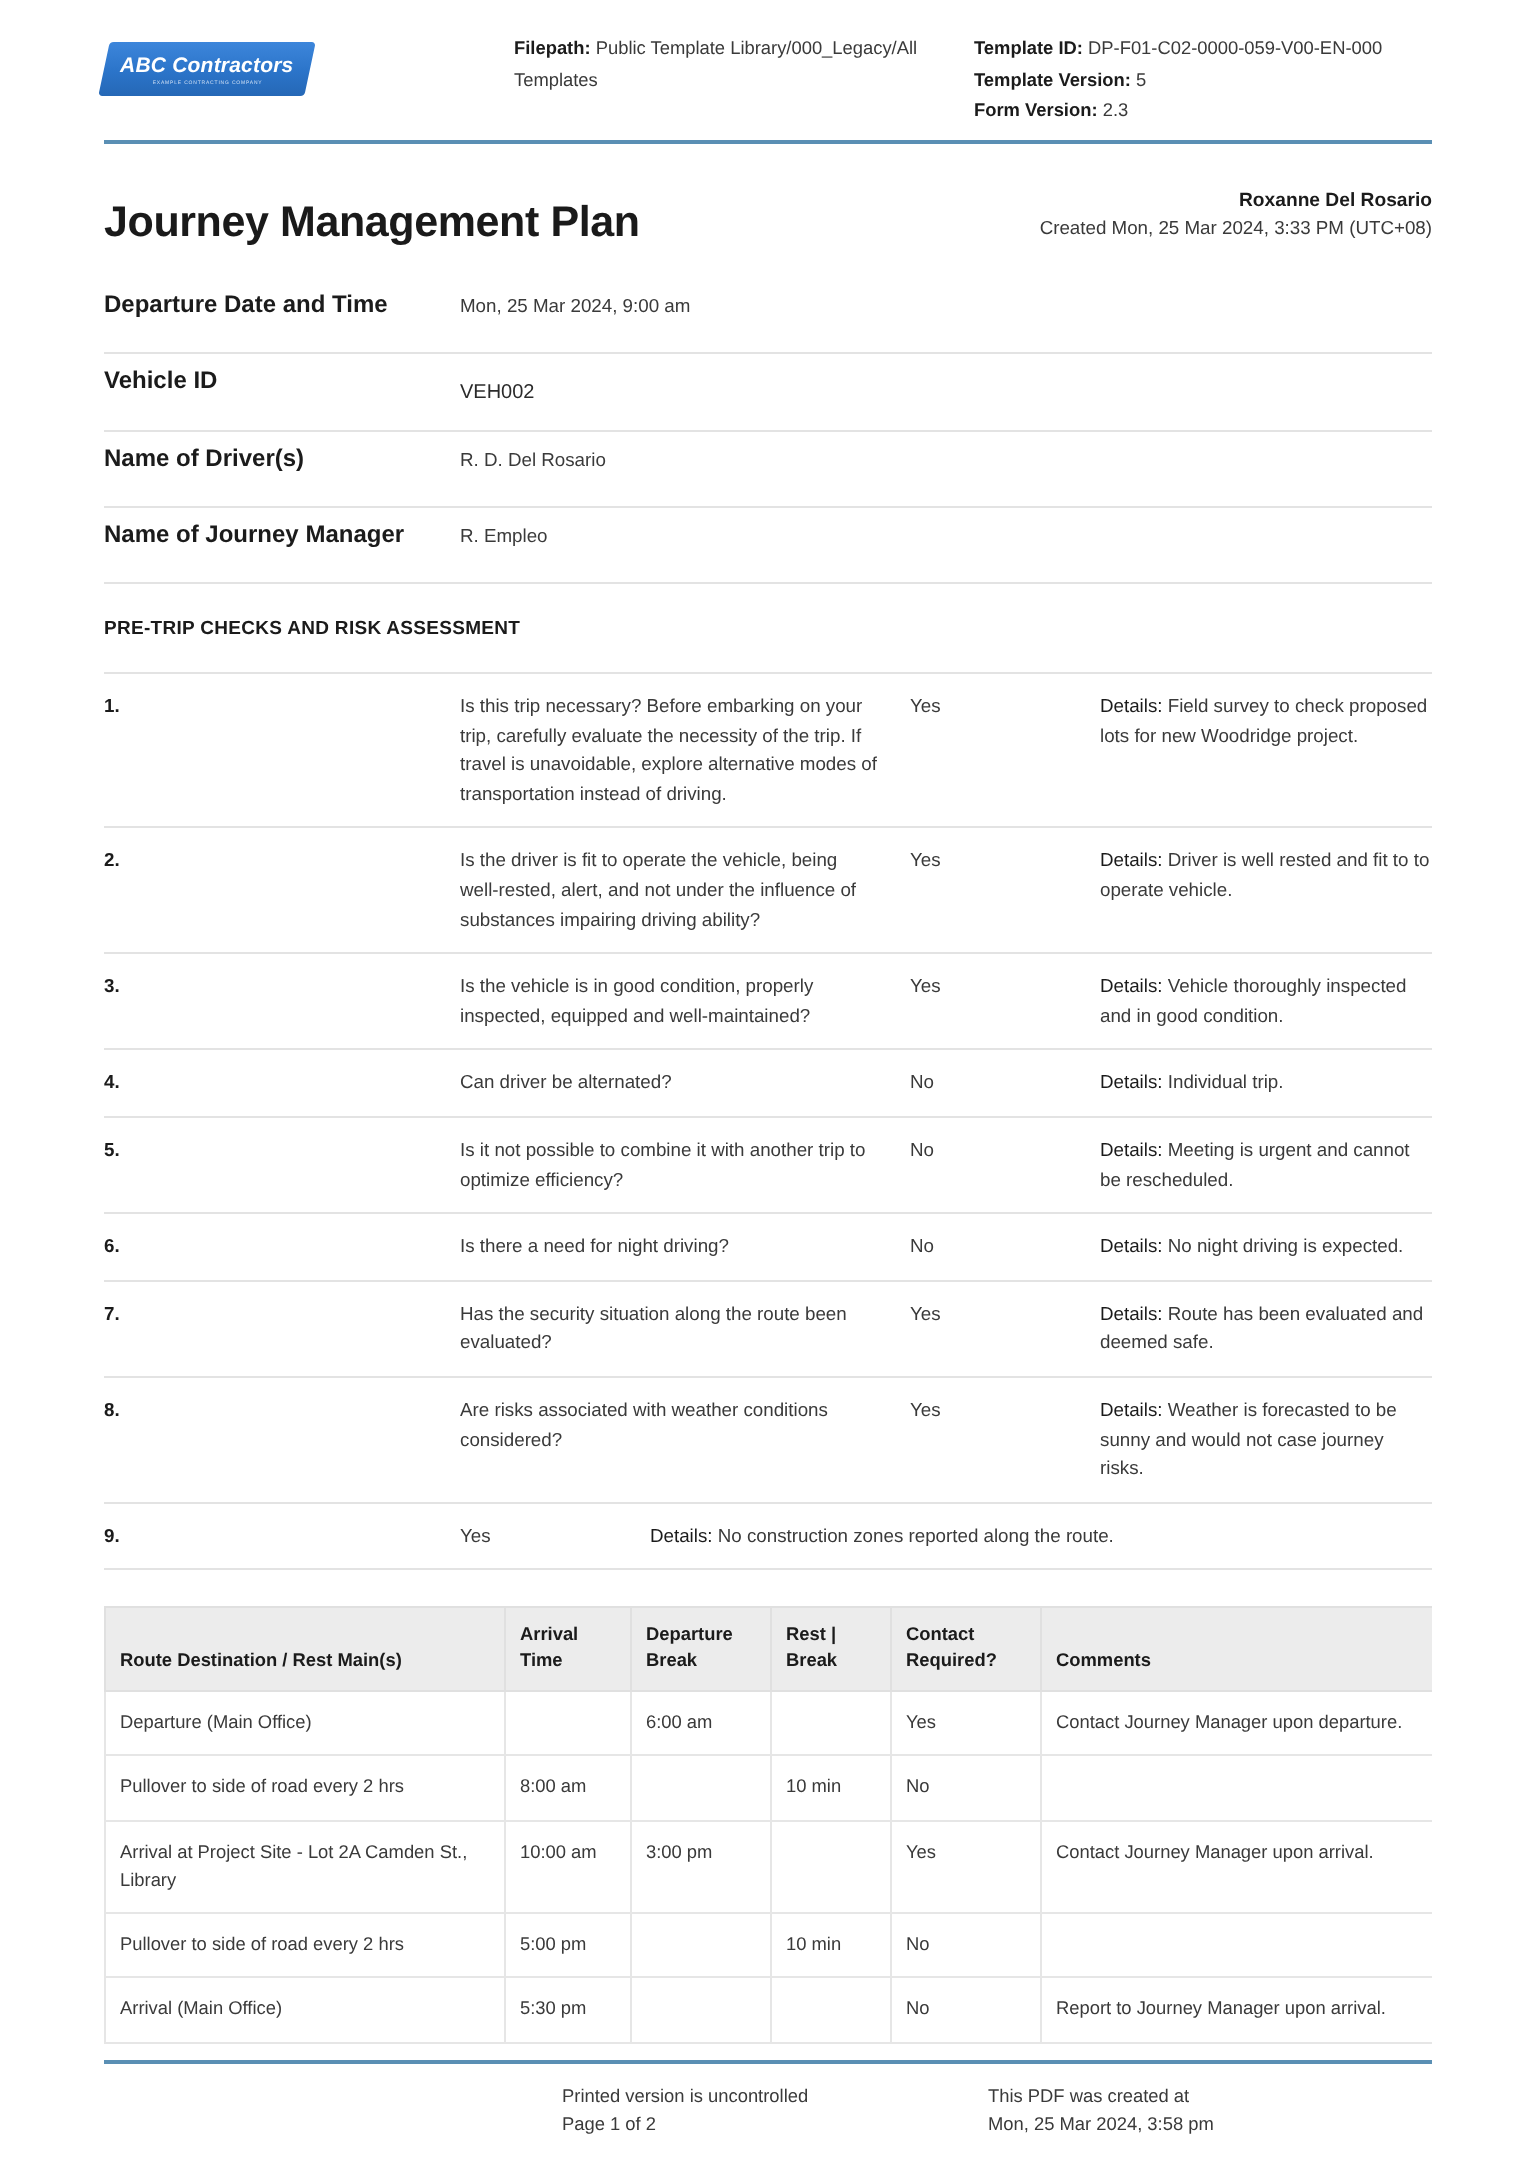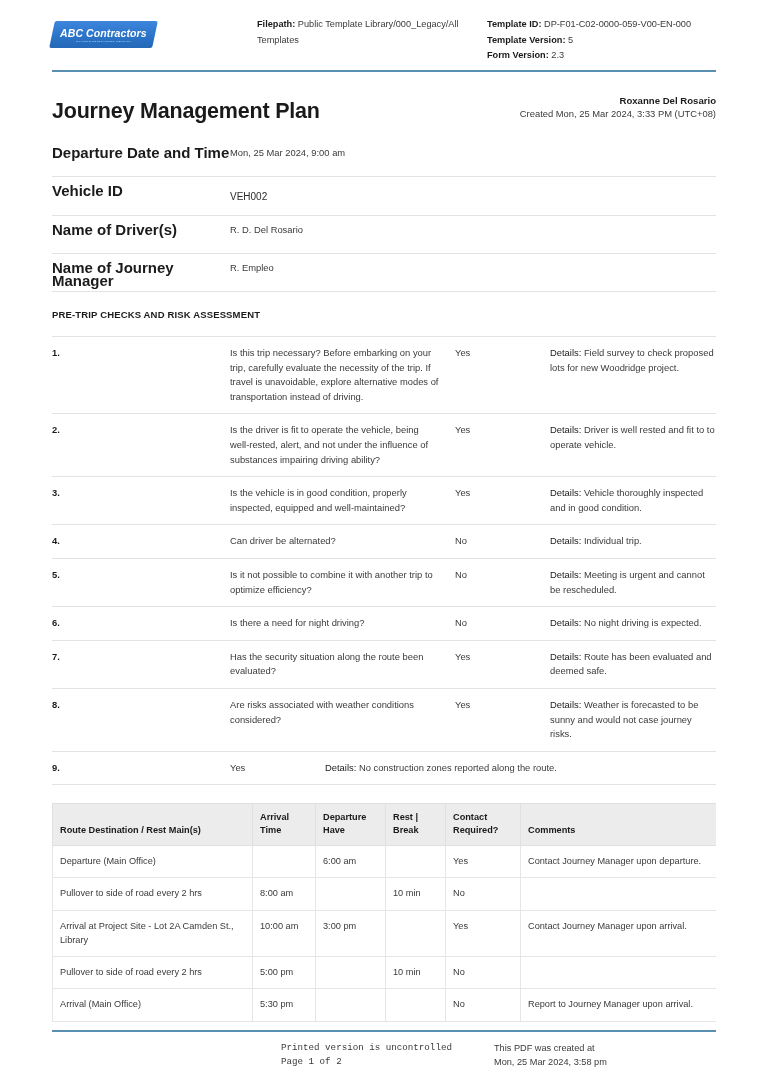--- a/index.html
+++ b/index.html
@@ -140,21 +140,21 @@
   .info-row {
     display: flex;
     align-items: flex-start;
     border-bottom: 1px solid #e3e3e3;
     min-height: 38px;
     padding-top: 7px;
     box-sizing: border-box;
   }
   .info-label {
     flex: 0 0 178px;
-    font-size: 15px;
+    font-size: 12px;
     font-weight: bold;
     color: #1b1b1b;
     line-height: 13px;
   }
   .info-value {
     flex: 1 1 auto;
     font-size: 9.4px;
     color: #3a3a3a;
     line-height: 13px;
   }
@@ -256,21 +256,21 @@
 
   
   .footer {
     position: absolute;
     left: 52px;
     top: 1041px;
     width: 664px;
     display: flex;
   }
   .f-spacer { flex: 0 0 229px; }
-  .f-col-a { flex: 0 0 213px; font-family: Liberation Mono, monospace; }
+  .f-col-a { flex: 0 0 213px; }
   .f-col-b { flex: 1 1 auto; }
   .f-line {
     font-size: 9.2px;
     color: #3a3a3a;
     line-height: 14px;
   }
 </style>
 </head>
 <body>
 
@@ -415,21 +415,21 @@
           <col class="col-arr">
           <col class="col-dep">
         <col class="col-rest">
           <col class="col-cont">
           <col class="col-comm">
       </colgroup>
       <thead>
         <tr>
           <th>Route Destination / Rest Main(s)</th>
           <th>Arrival Time</th>
-          <th>Departure Have</th>
+          <th>Departure Break</th>
           <th>Rest | Break</th>
           <th>Contact Required?</th>
           <th>Comments</th>
         </tr>
       </thead>
       <tbody>
         <tr>
           <td>Departure (Main Office)</td>
           <td></td>
           <td>6:00 am</td>

